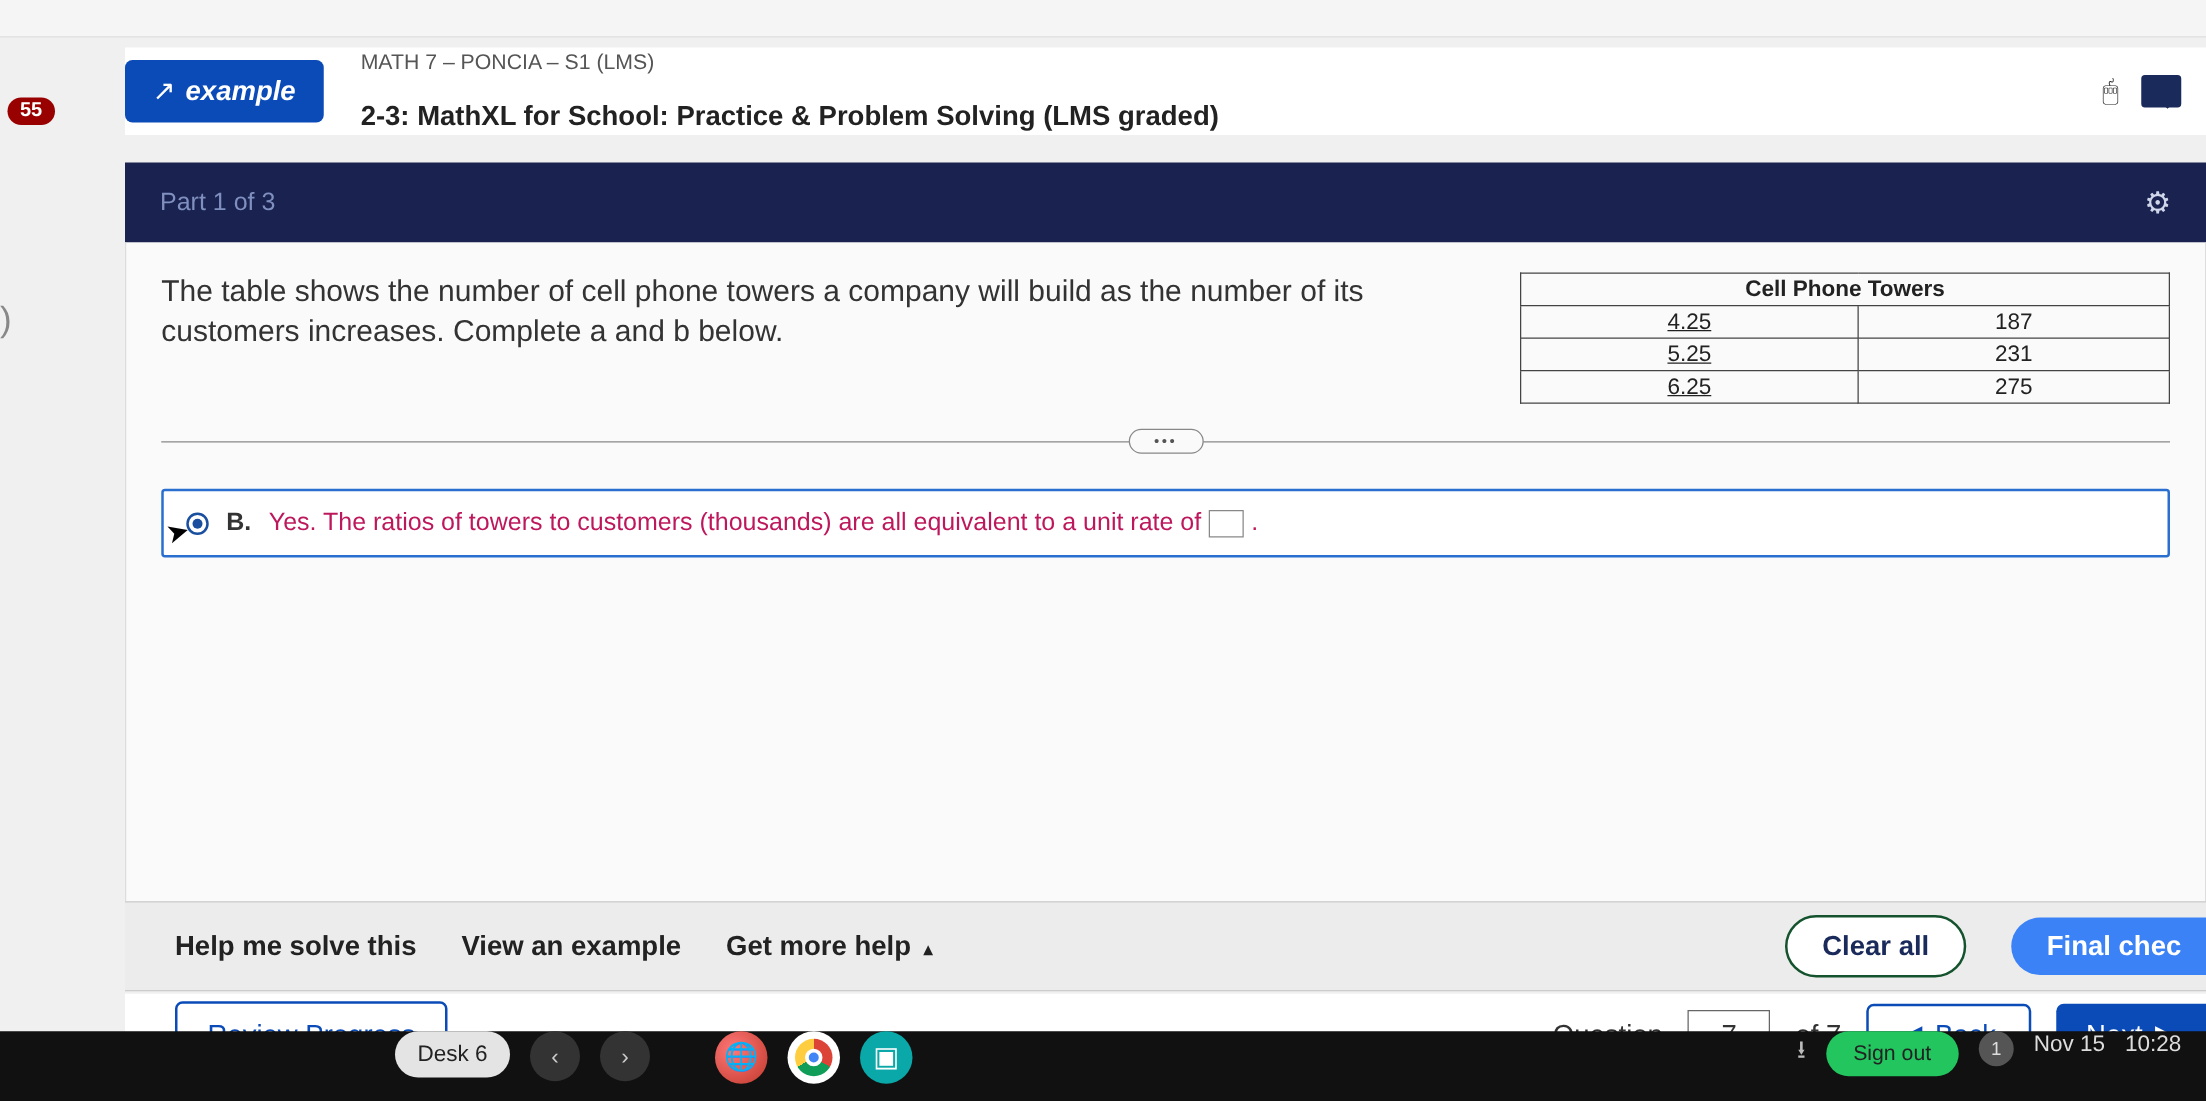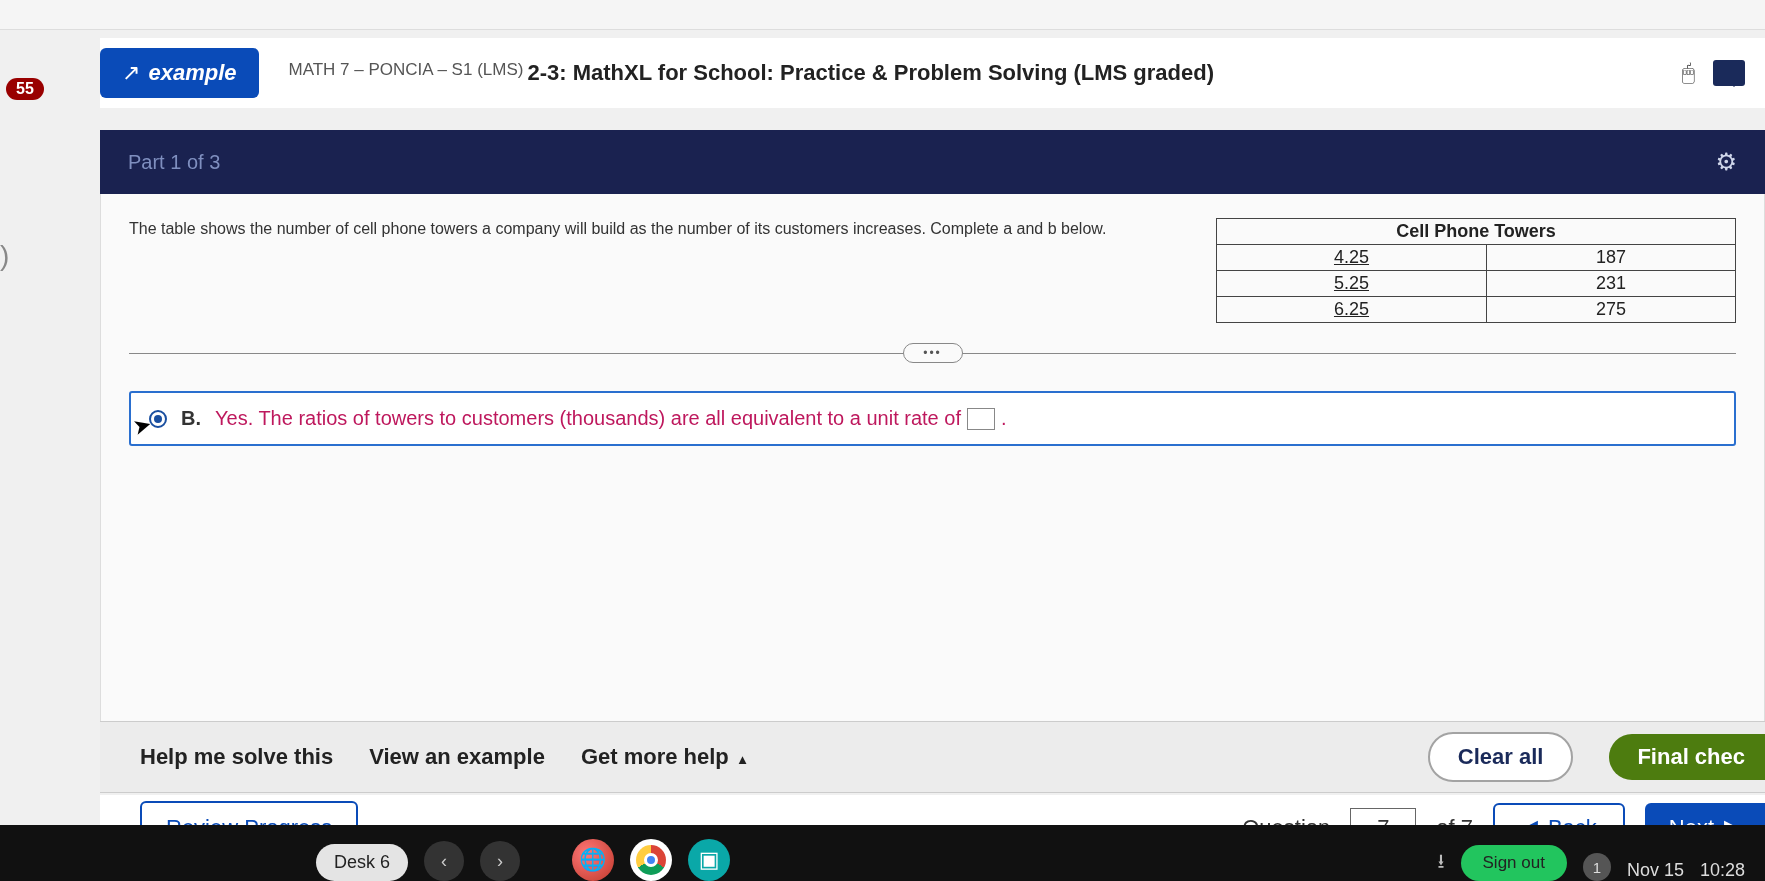--- a/index.html
+++ b/index.html
@@ -22,21 +22,21 @@
   .page-header {
     position: absolute; left: 100px; top: 38px; right: 0; height: 70px;
     display: flex; align-items: center; gap: 30px; background: #fff;
   }
   .realize-btn {
     background: #0a4bb8; color: #fff; border-radius: 6px;
     padding: 12px 22px; font-size: 22px; font-weight: bold; font-style: italic;
     display: flex; align-items: center; gap: 8px;
   }
   .realize-btn .link-icon { font-style: normal; font-weight: normal; }
-  .crumb-block { display: flex; gap: 4px; }
+  .crumb-block { display: flex; flex-direction: column; gap: 20px; }
   .crumb-top { color: #555; font-size: 17px; }
   .crumb-bottom { color: #222; font-size: 22px; font-weight: bold; }
   .header-right {
     margin-left: auto; margin-right: 20px; display: flex; align-items: center; gap: 18px;
   }
   .mouse-icon { font-size: 22px; color: #222; }
   .chat-icon { width: 32px; height: 26px; background: #1a2a5a; border-radius: 3px; position: relative; }
   .chat-icon:after { content:""; position:absolute; bottom:-6px; right:6px; border:5px solid transparent; border-top-color:#1a2a5a; }
 
   .darkbar {
@@ -48,21 +48,21 @@
   .gear { color: #cfd6ea; font-size: 24px; }
 
   .content-area {
     position: absolute; left: 100px; right: 0; top: 194px; bottom: 150px;
     background: #fafafa; border: 1px solid #ddd; border-top: none;
     display: flex; flex-direction: column;
   }
   .question-row {
     display: flex; gap: 30px; padding: 24px 28px 10px 28px; align-items: flex-start;
   }
-  .question-text { flex: 1; color: #333; font-size: 16px; line-height: 1.35; }
+  .question-text { flex: 1; color: #333; font-size: 24px; line-height: 1.35; }
   .data-table { border-collapse: collapse; min-width: 520px; color: #222; }
   .data-table th, .data-table td { border: 1px solid #444; padding: 2px 14px; text-align: center; font-size: 18px; }
   .data-table .title-row th { font-weight: bold; }
   .data-table .hdr-row th { font-weight: bold; }
   .data-table td.left { text-align: center; text-decoration: underline; }
 
   .divider-wrap { position: relative; margin: 10px 28px 0 28px; height: 20px; }
   .divider-line { border-top: 1px solid #888; position: absolute; left:0; right:0; top:10px; }
   .divider-pill {
     position: absolute; left: 50%; top: 0; transform: translateX(-50%);
@@ -91,25 +91,25 @@
 
   .helpbar {
     position: absolute; left: 100px; right: 0; bottom: 88px; height: 72px;
     background: #ececec; border-top: 1px solid #ccc; border-bottom: 1px solid #ccc;
     display: flex; align-items: center; padding: 0 40px; gap: 36px;
   }
   .helpbar .hl { font-size: 22px; font-weight: bold; color: #222; cursor: pointer; }
   .helpbar .hl .caret { font-size: 14px; margin-left: 4px; }
   .helpbar .spacer { flex: 1; }
   .clear-all {
-    border: 2px solid #a3a3a3; color: #1a2a5a; background: #fff;
+    border: 2px solid #14532d; color: #1a2a5a; background: #fff;
     border-radius: 26px; padding: 10px 28px; font-size: 22px; font-weight: bold; cursor: pointer;
   }
   .final-check {
-    background: #4d7c0f; color: #fff; border-radius: 26px 0 0 26px;
+    background: #3b82f6; color: #fff; border-radius: 26px 0 0 26px;
     padding: 10px 20px 10px 28px; font-size: 22px; font-weight: bold; cursor: pointer;
     margin-right: -40px;
   }
 
   .navbar {
     position: absolute; left: 100px; right: 0; bottom: 20px; height: 66px;
     background: #fff; display: flex; align-items: center; padding: 0 40px; gap: 20px;
   }
   .review-progress {
     border: 2px solid #0a4bb8; color: #0a4bb8; background: #fff;
@@ -128,21 +128,21 @@
     display: inline-flex; align-items: center; gap: 10px;
   }
   .next-btn {
     background: #0a4bb8; color: #fff; border-radius: 6px 0 0 6px;
     padding: 12px 24px; font-size: 22px; cursor: pointer;
     display: inline-flex; align-items: center; gap: 10px; margin-right: -40px;
   }
 
   .taskbar {
     position: absolute; left: 0; right: 0; bottom: 0; height: 56px;
-    background: #111; color: #ddd; display: flex; align-items: flex-end;
+    background: #111; color: #ddd; display: flex; align-items: flex-start;
     padding: 0 20px; gap: 16px;
   }
   .taskbar .spacer-left { width: 280px; }
   .desk-pill {
     background: #e4e4e4; color: #222; border-radius: 22px; padding: 8px 18px;
     font-size: 18px; display: inline-flex; align-items: center; gap: 4px;
   }
   .nav-circle {
     width: 40px; height: 40px; border-radius: 50%; background: #333; color: #ccc;
     display: inline-flex; align-items: center; justify-content: center; font-size: 18px;

